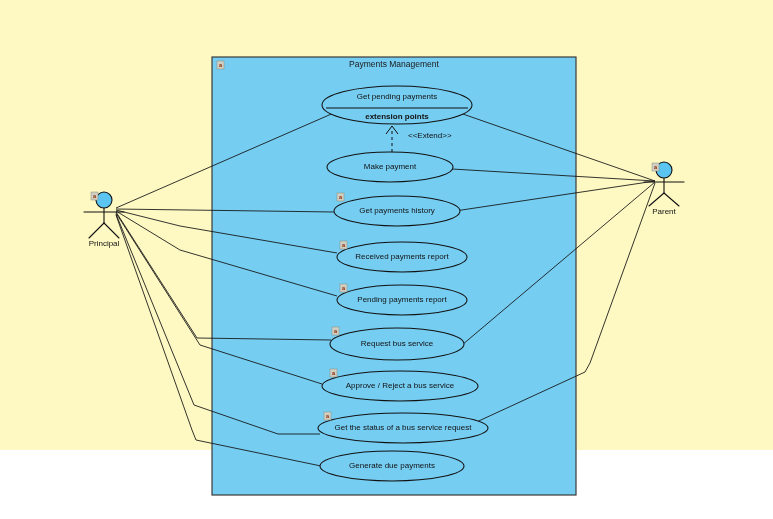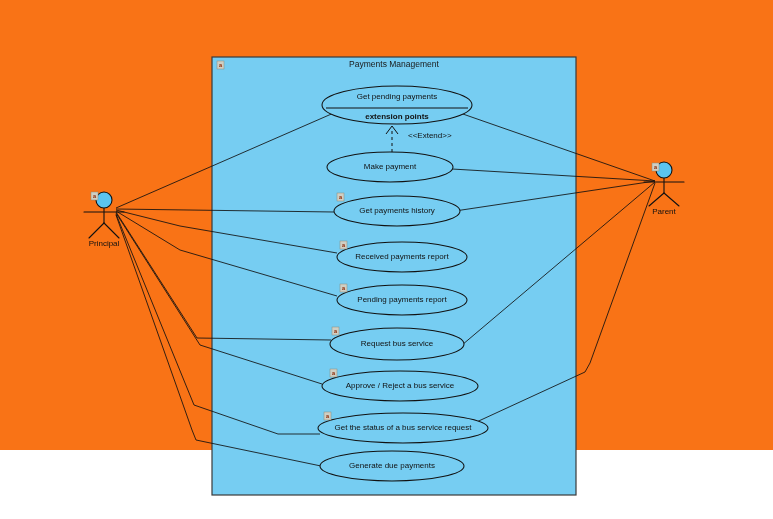--- a/index.html
+++ b/index.html
@@ -10,21 +10,21 @@
   body {
     width: 773px;
     height: 519px;
     font-family: "Liberation Sans", sans-serif;
     overflow: hidden;
   }
   #diagram-root {
     position: relative;
     width: 773px;
     height: 450px;
-    background: #f97316;
+    background: #fef9c3;
   }
   svg#usecase-svg {
     display: block;
     width: 773px;
     height: 519px;
   }
   .boundary-rect {
     fill: #76CDF2;
     stroke: #3a3a3a;
     stroke-width: 1.2;

